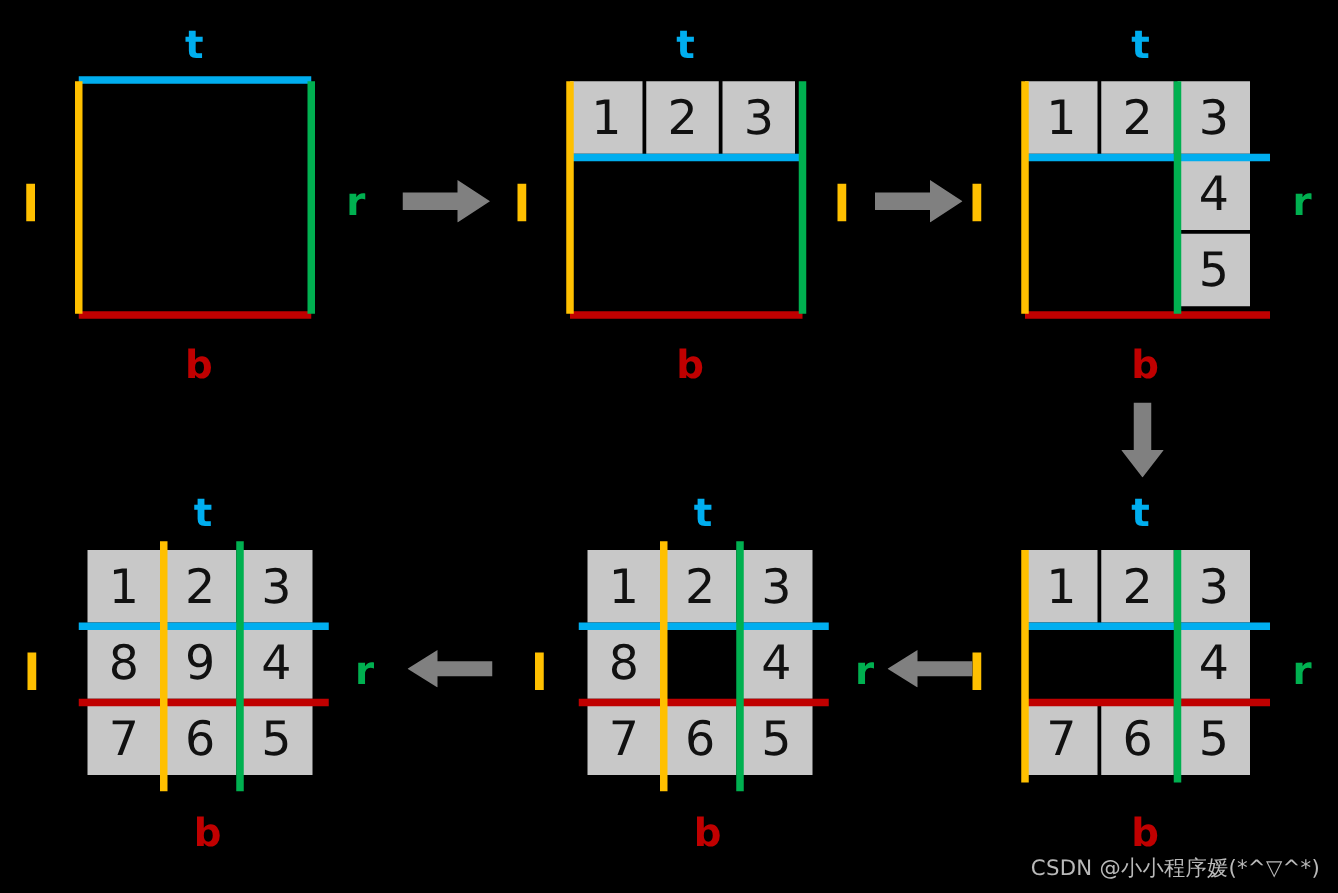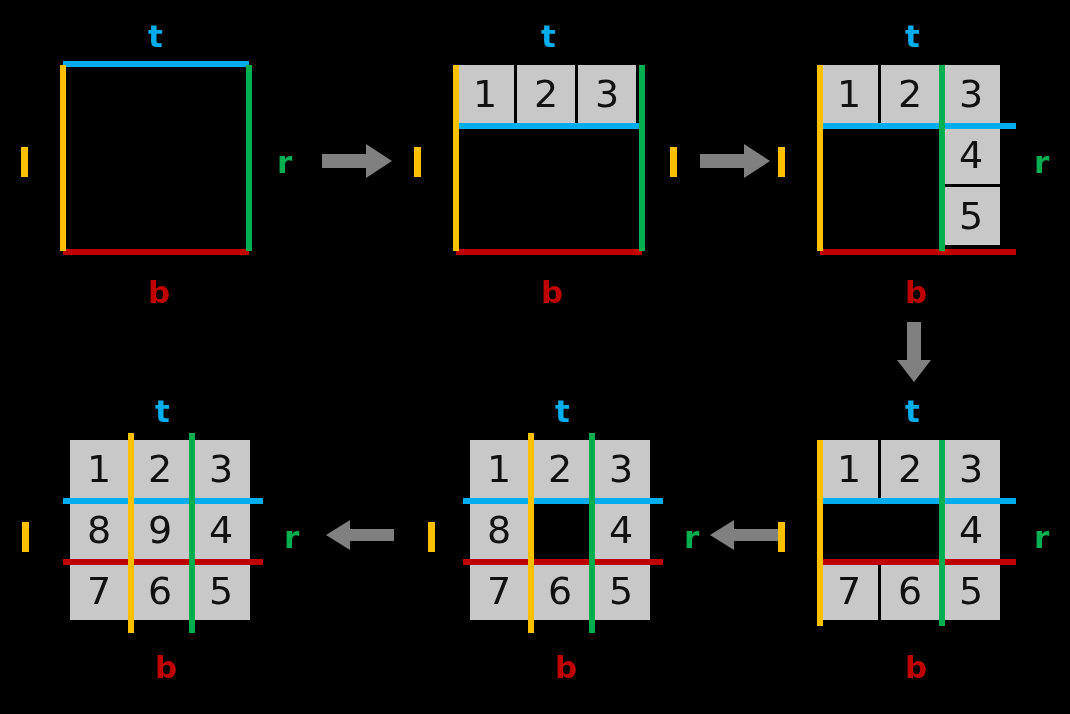--- a/index.html
+++ b/index.html
@@ -211,14 +211,15 @@
       <div class="cell r2 c1">6</div>
       <div class="cell r2 c2">5</div>
 
       <div class="gl h" style="left:-7px;top:58px;width:200px;background:#00aeef;"></div>
       <div class="gl h" style="left:-7px;top:119px;width:200px;background:#c00000;"></div>
       <div class="gl v" style="left:58px;top:-7px;height:200px;background:#ffc000;"></div>
       <div class="gl v" style="left:119px;top:-7px;height:200px;background:#00b050;"></div>
     </div>
   </div>
 
+  <div class="watermark">CSDN @小小程序媛(*^▽^*)</div>
 
 </div>
 
 </body></html>

